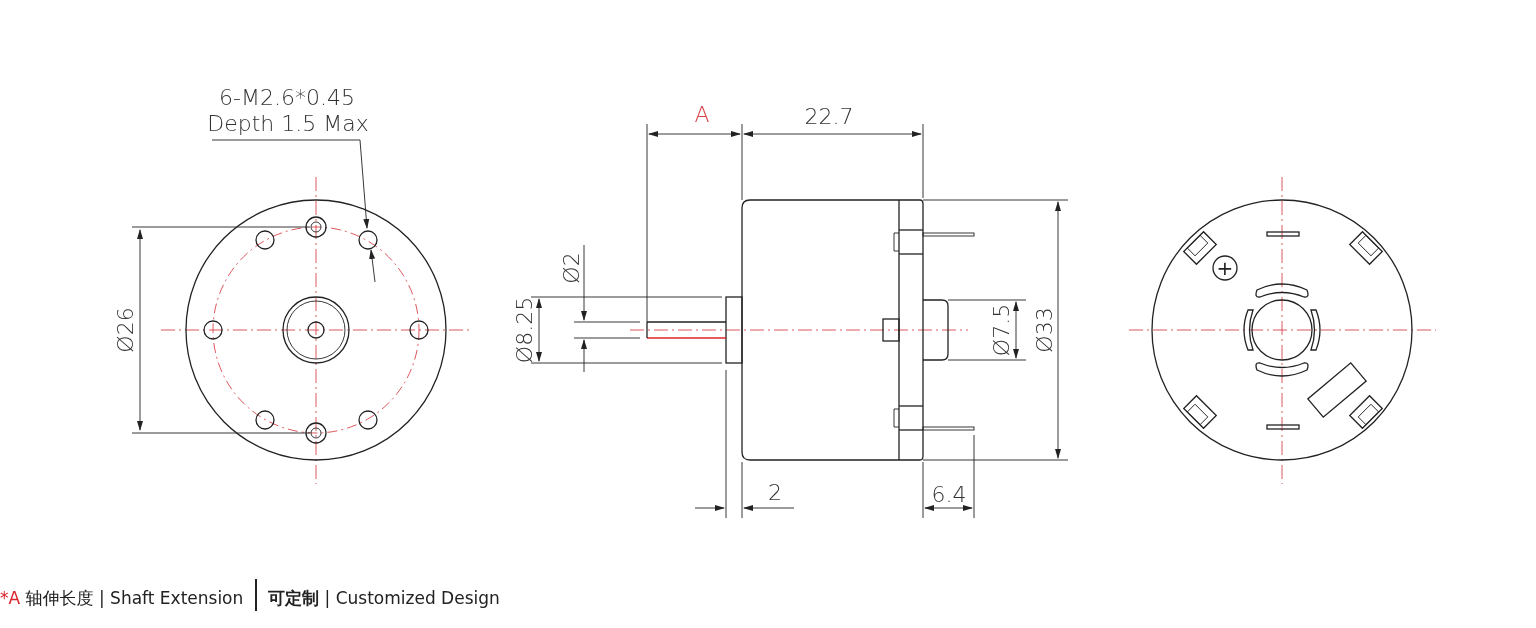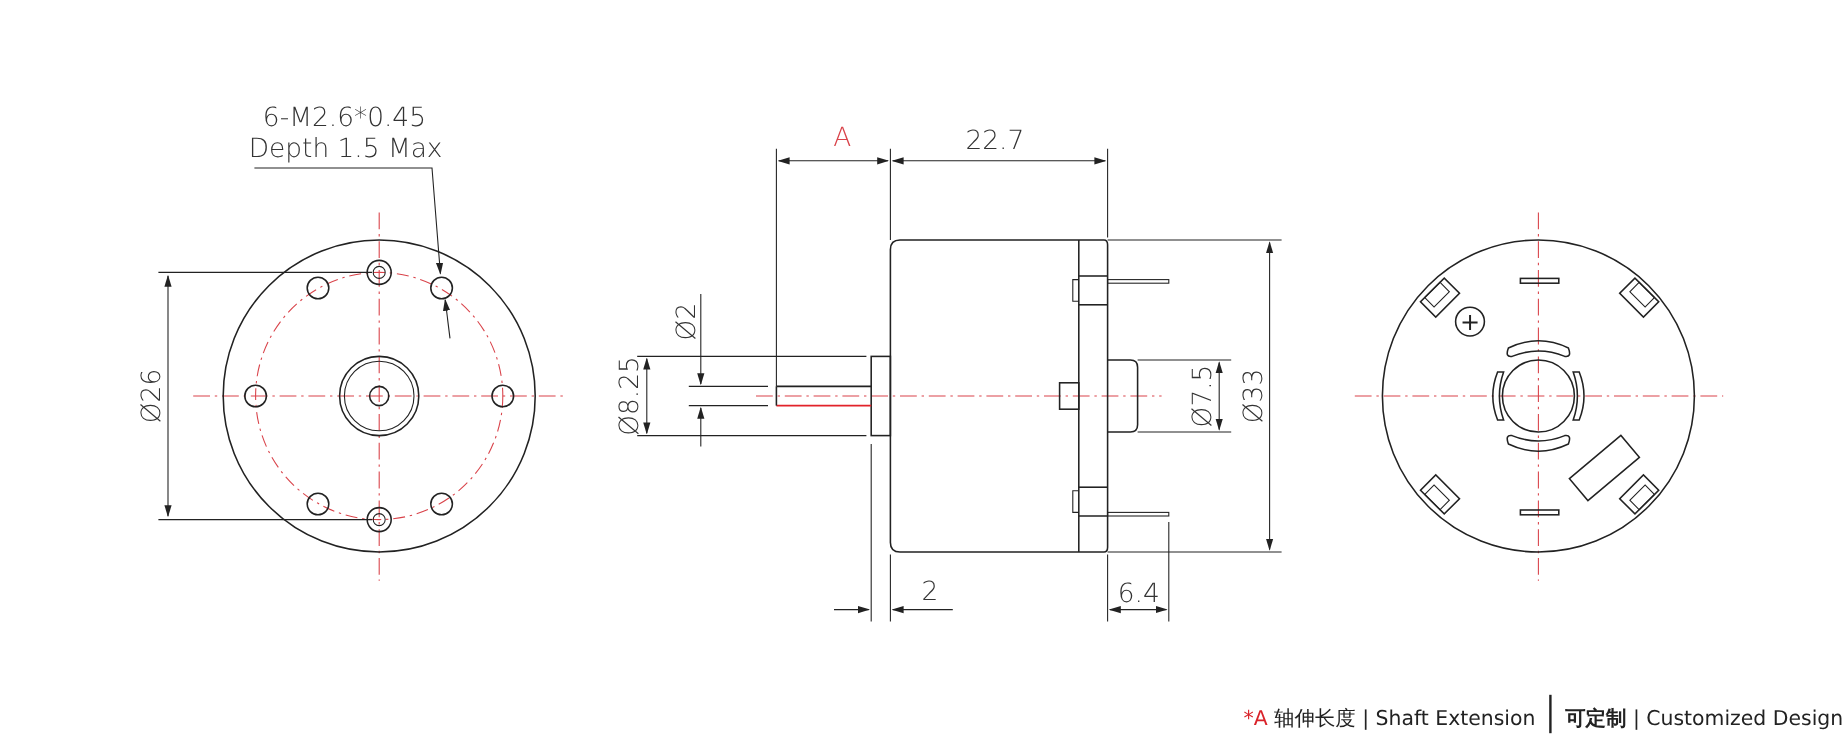--- a/index.html
+++ b/index.html
@@ -3,21 +3,21 @@
 <meta charset="utf-8">
 <style>
   html,body{margin:0;padding:0;background:#fff;}
   body{width:1536px;height:628px;position:relative;overflow:hidden;font-family:"DejaVu Sans",sans-serif;}
   svg{position:absolute;left:0;top:0;}
   .dim{font-family:"DejaVu Sans",sans-serif;font-weight:300;fill:#333;}
   .ln{stroke:#222;stroke-width:1.3;fill:none;}
   .thin{stroke:#222;stroke-width:0.9;fill:none;}
   .cl{stroke:#d9434a;stroke-width:0.9;fill:none;stroke-dasharray:14 4 2 4;}
   .cc{stroke:#d9434a;stroke-width:0.9;fill:none;stroke-dasharray:10 4 2 4;}
-  .caption{position:absolute;left:0;top:583px;width:1536px;text-align:right;font-family:"DejaVu Sans",sans-serif;font-size:17px;color:#222;}
+  .caption{position:absolute;left:0;top:583px;width:1536px;text-align:left;font-family:"DejaVu Sans",sans-serif;font-size:17px;color:#222;}
   .caption span{display:inline-block;}
   .red{color:#d9232a;}
   .vsep{display:inline-block;width:2px;height:32px;background:#222;vertical-align:middle;margin:0 6px;position:relative;top:-4px;}
 </style>
 </head>
 <body>
 
 <svg width="1536" height="628" viewBox="0 0 1536 628">
   <defs>
     <marker id="ar" markerWidth="10" markerHeight="8" refX="9" refY="4" orient="auto" markerUnits="userSpaceOnUse">

